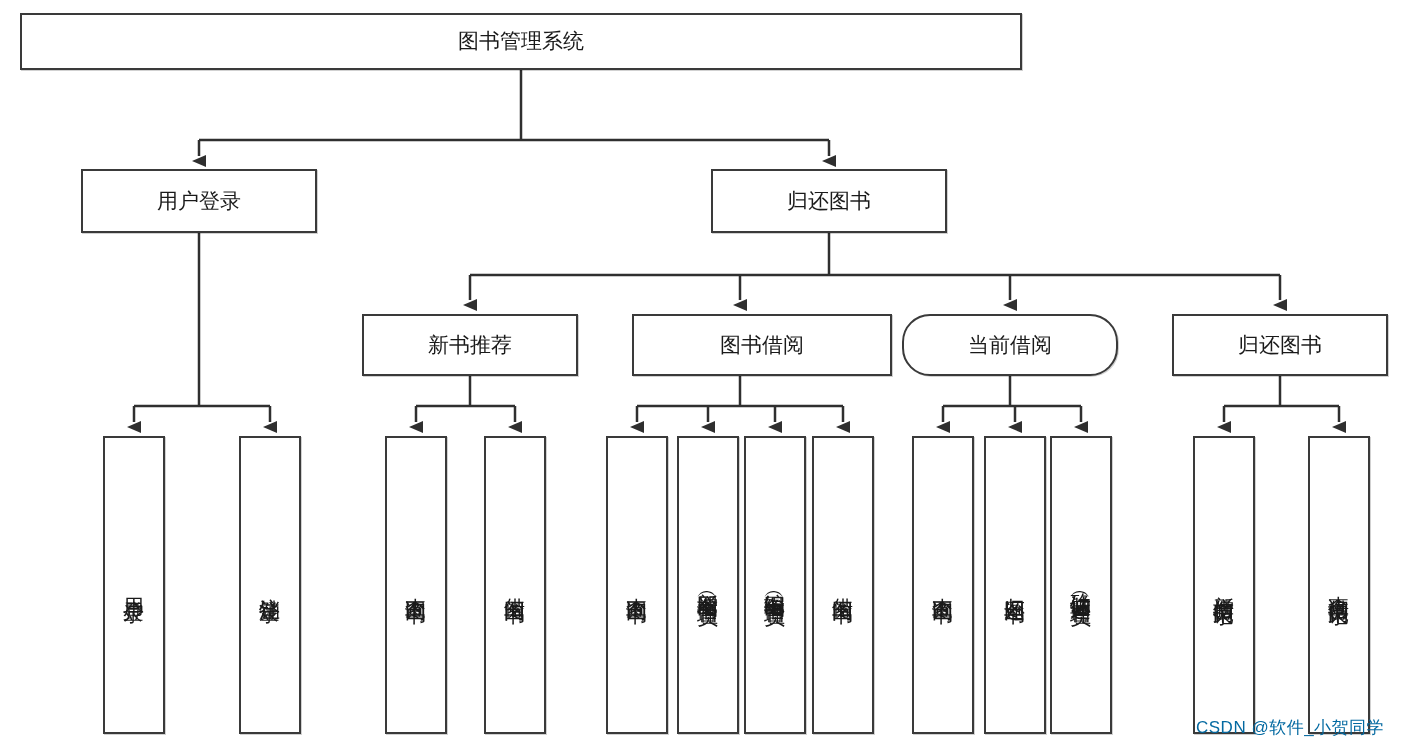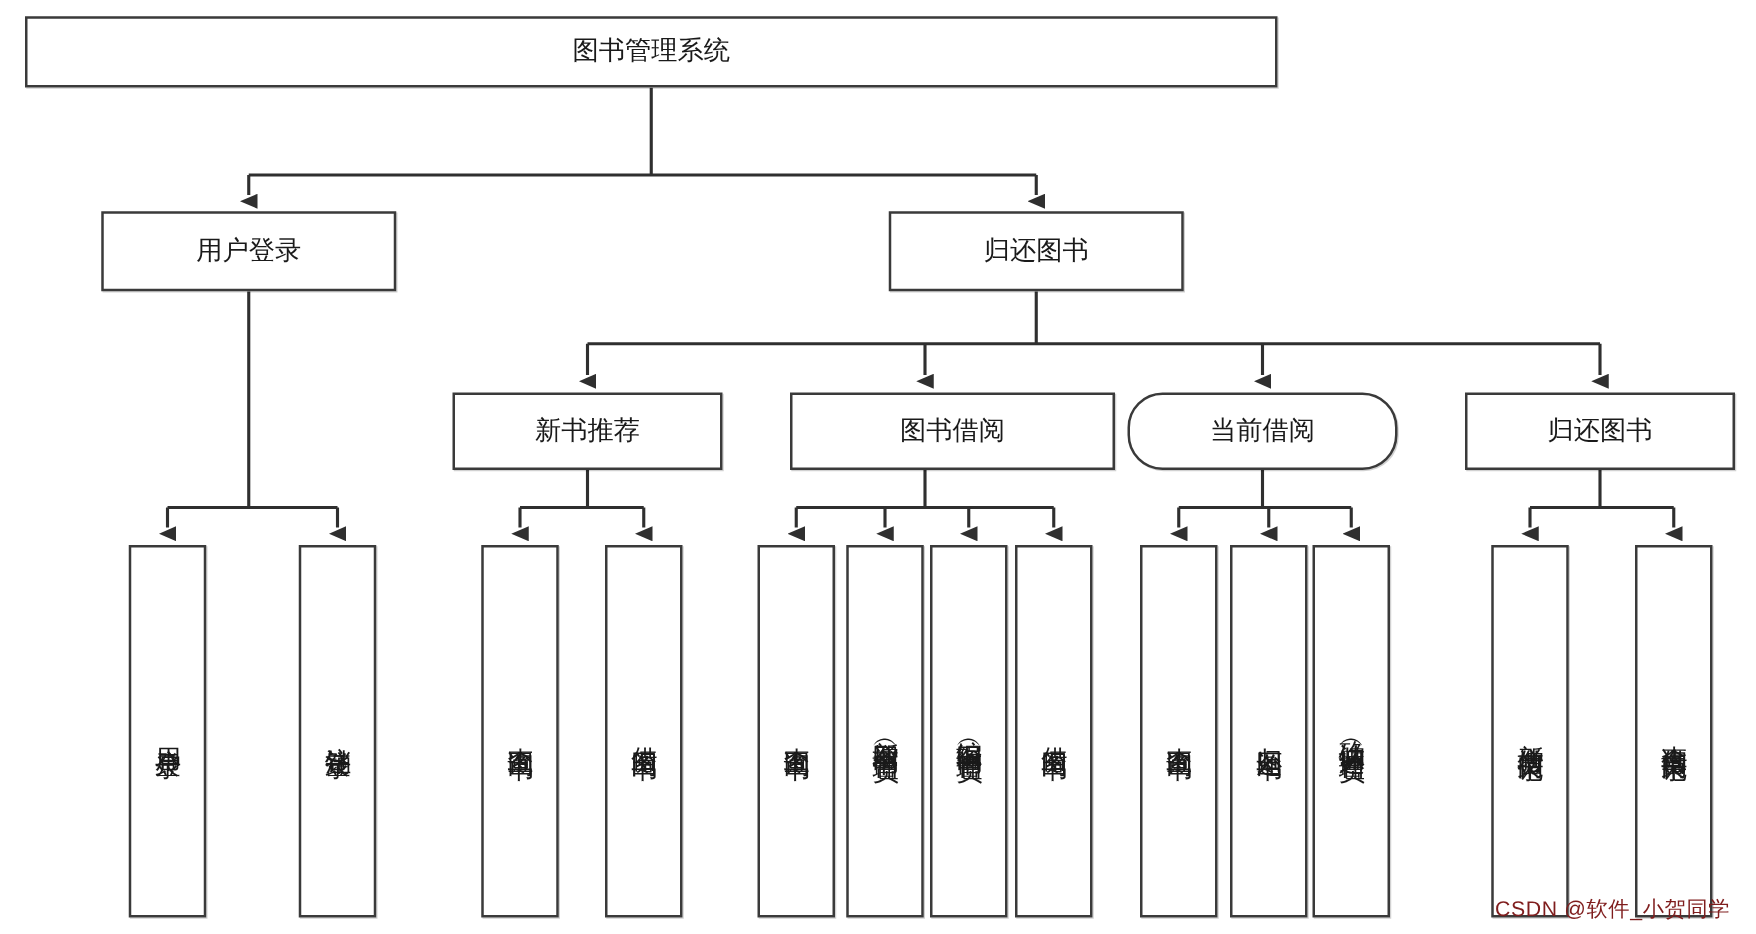--- a/index.html
+++ b/index.html
@@ -179,14 +179,14 @@
   <div class="node v" style="left: 1050px; top: 436px; width: 62px; height: 298px;">
     <span class="lbl">确认归还（管理员）</span>
   </div>
   <div class="node v" style="left: 1193px; top: 436px; width: 62px; height: 298px;">
     <span class="lbl">新增借阅记录</span>
   </div>
   <div class="node v" style="left: 1308px; top: 436px; width: 62px; height: 298px;">
     <span class="lbl">查询借阅记录</span>
   </div>
 
-  <div class="watermark" style="left: 1196px; top: 716px; color: #7f1d1d;">CSDN @软件_小贺同学</div>
+  <div class="watermark" style="left: 1196px; top: 716px; color: #0369a1;">CSDN @软件_小贺同学</div>
 </div>
 
 </body></html>

